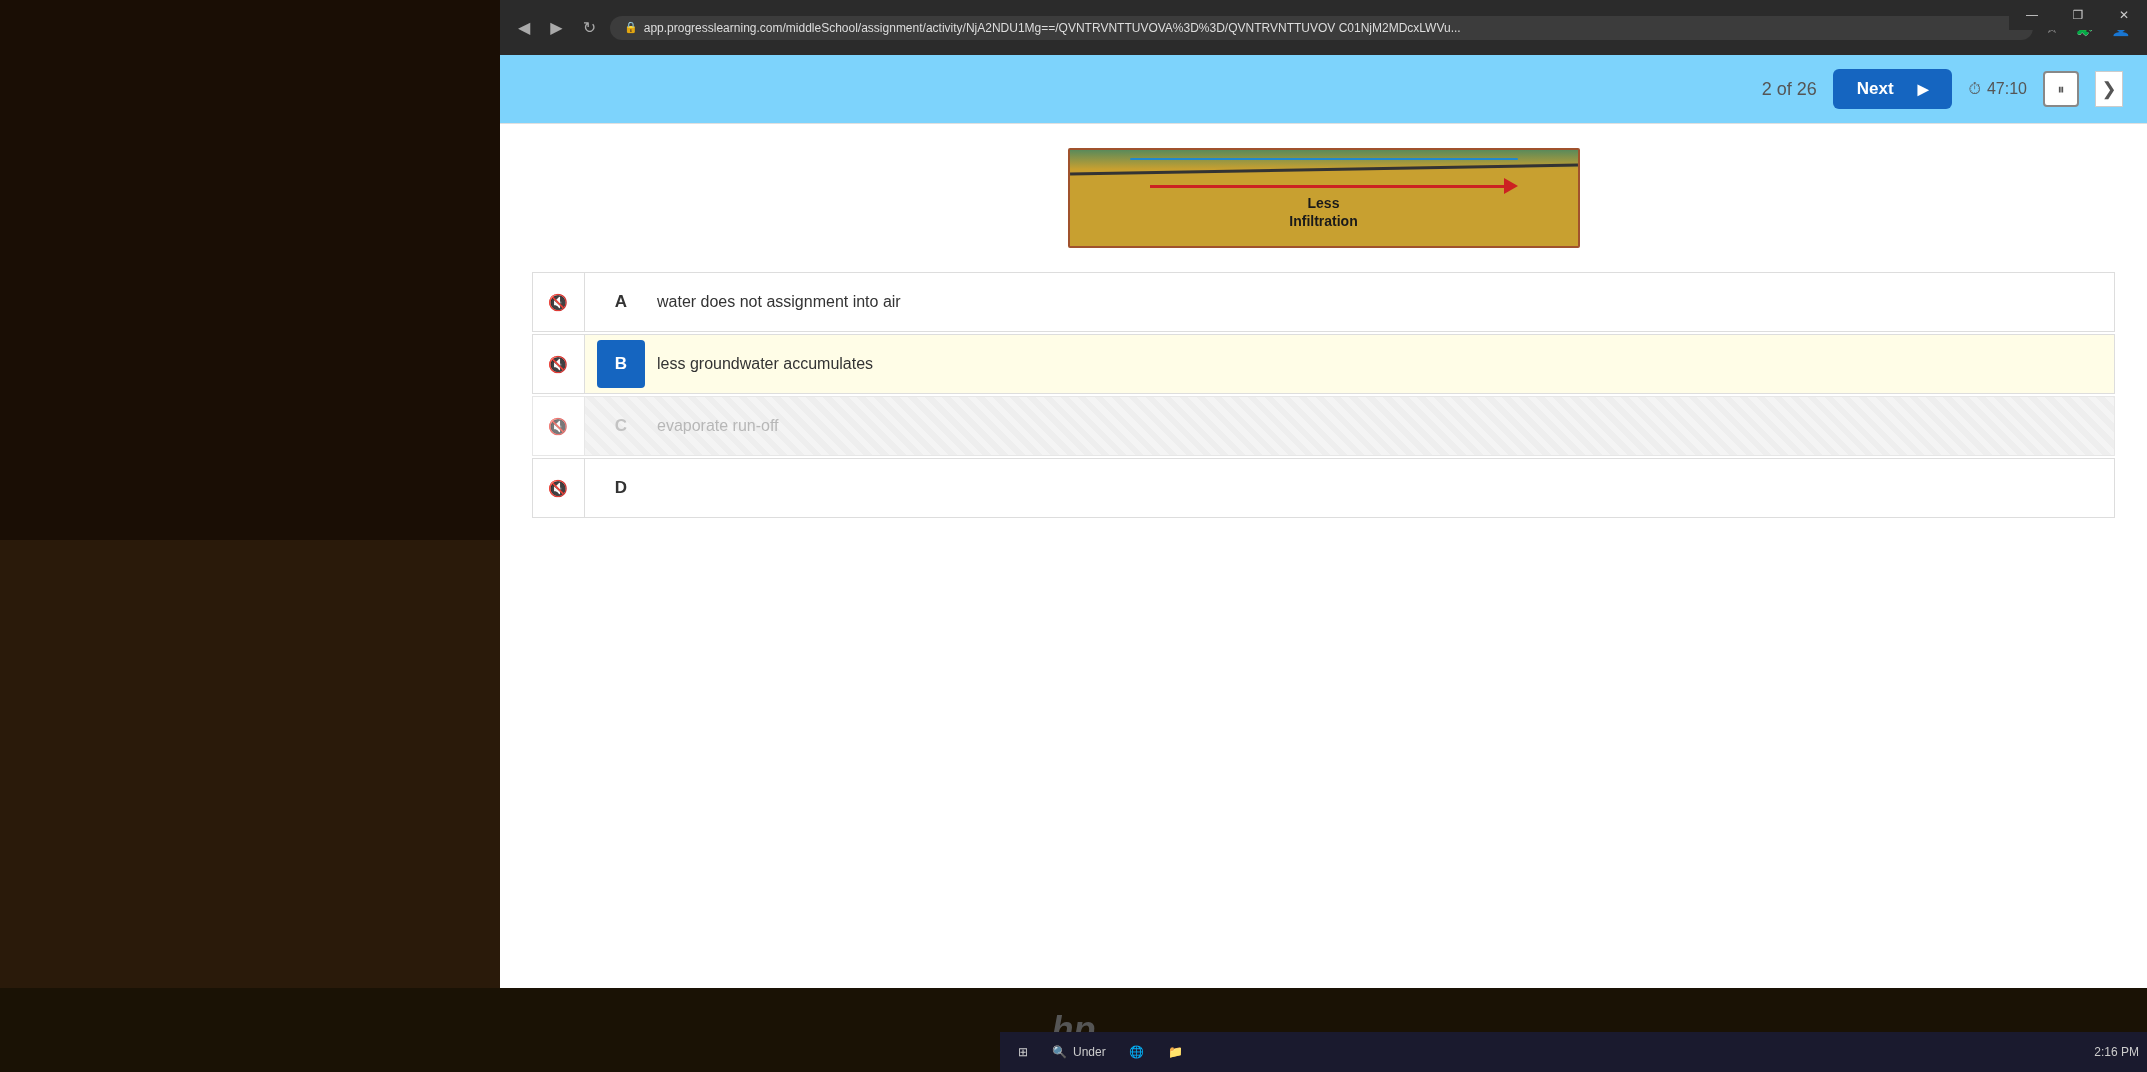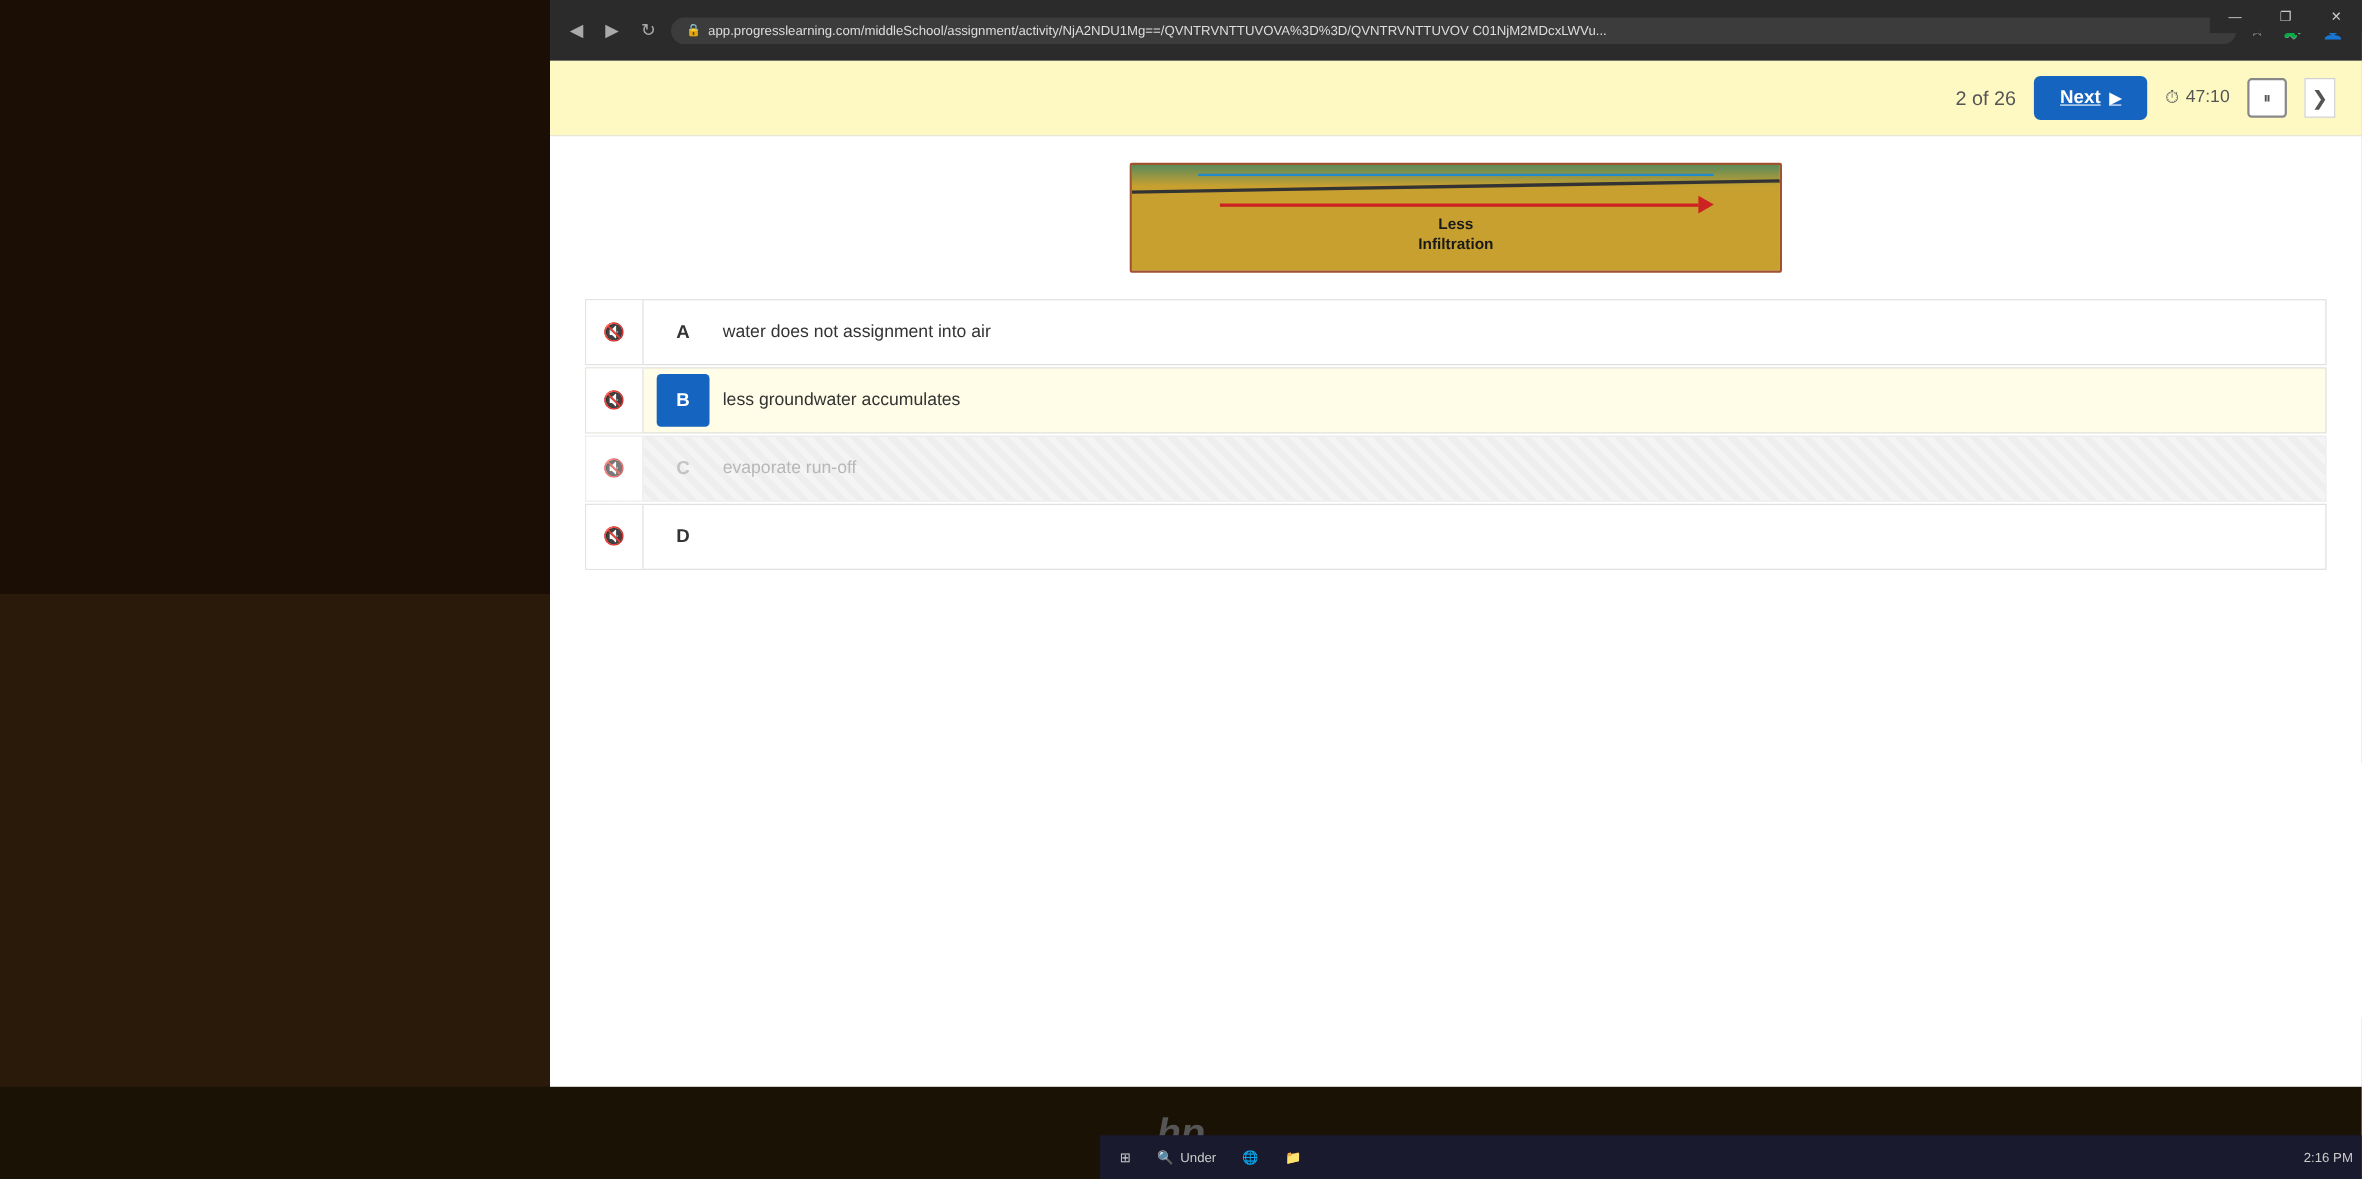--- a/index.html
+++ b/index.html
@@ -95,21 +95,21 @@
       left: 500px;
       right: 0;
       bottom: 0;
       background: #f5f5f5;
       display: flex;
       flex-direction: column;
     }
 
     
     .top-bar {
-      background: #fef9c3;
+      background: #7dd3fc;
       padding: 14px 24px;
       display: flex;
       justify-content: flex-end;
       align-items: center;
       gap: 16px;
       border-bottom: 1px solid #e0e0e0;
       min-height: 60px;
     }
 
     .question-counter {
@@ -122,22 +122,21 @@
       background: #1565c0;
       color: white;
       border: none;
       border-radius: 6px;
       padding: 10px 24px;
       font-size: 17px;
       font-weight: bold;
       cursor: pointer;
       display: flex;
       align-items: center;
-      gap: 8px;
-      text-decoration: underline;
+      gap: 24px;
     }
 
     .next-btn .arrow { font-size: 14px; }
 
     .timer {
       color: #555;
       font-size: 16px;
       display: flex;
       align-items: center;
       gap: 6px;
@@ -180,21 +179,21 @@
     }
 
     
     .image-container {
       display: flex;
       justify-content: center;
       margin-bottom: 24px;
     }
 
     .question-image {
-      width: 593px;
+      width: 512px;
       height: 100px;
       border: 2px solid #a0522d;
       background: linear-gradient(to bottom, #5a8a5a 0%, #c8a030 20%, #c8a030 100%);
       position: relative;
       overflow: hidden;
       border-radius: 2px;
     }
 
     .image-terrain-line {
       position: absolute;

